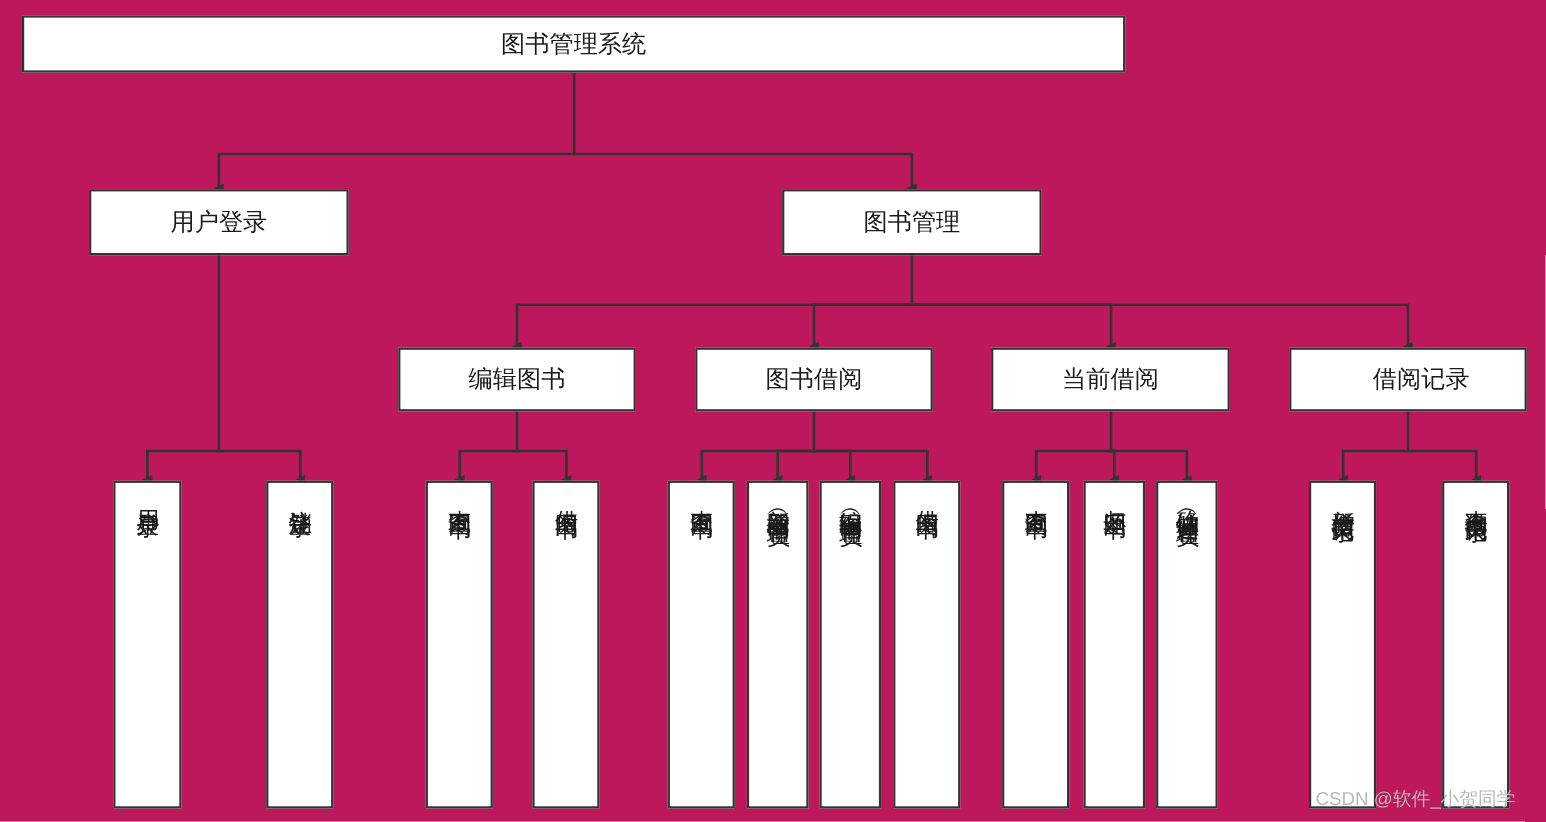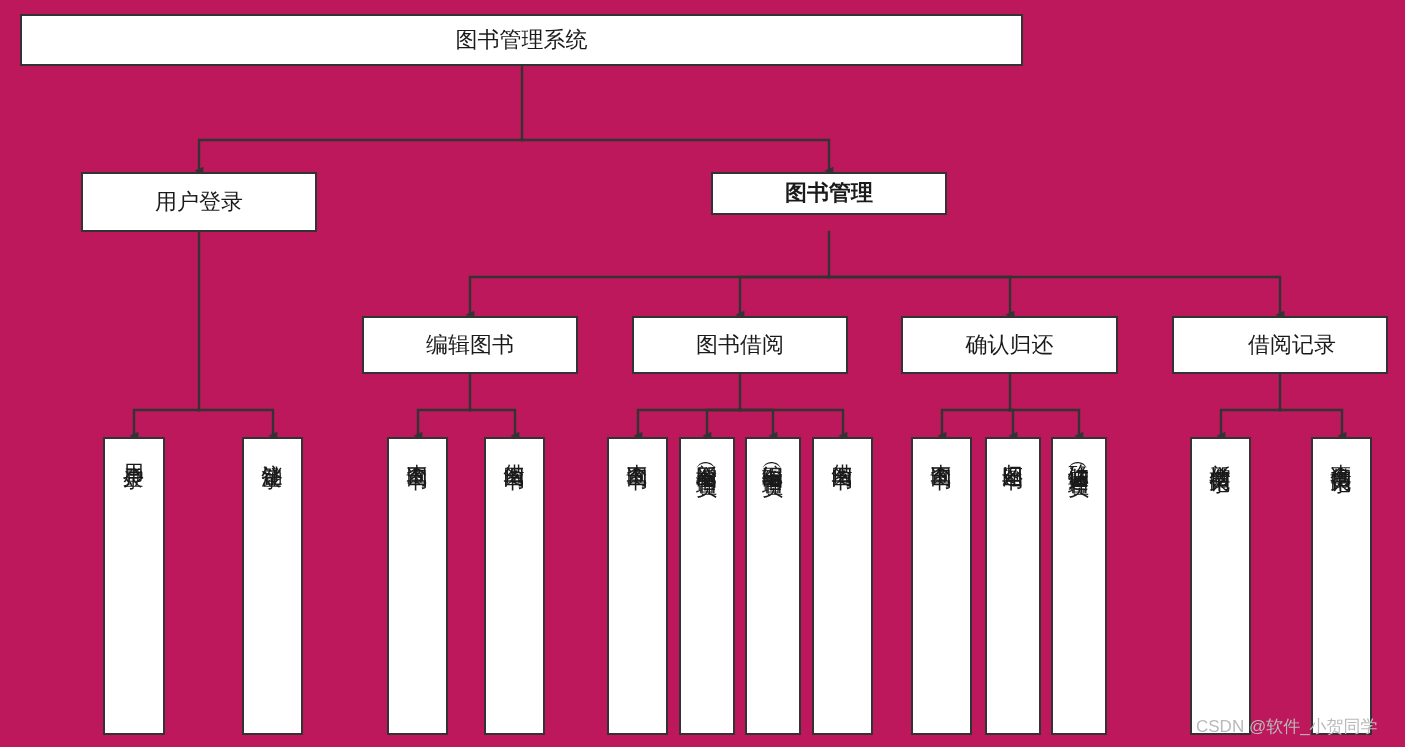--- a/index.html
+++ b/index.html
@@ -106,31 +106,31 @@
       </g>
   </svg>
 
   <div id="nodes">
       <div class="node h" style="left: 20px; top: 14px; width: 1003px; height: 52px;">
         <span class="label">图书管理系统</span>
       </div>
       <div class="node h" style="left: 81px; top: 172px; width: 236px; height: 60px;">
         <span class="label">用户登录</span>
       </div>
-      <div class="node h" style="left: 711px; top: 172px; width: 236px; height: 43px; font-weight: bold;">
+      <div class="node h" style="left: 711px; top: 172px; width: 236px; height: 60px;">
         <span class="label">图书管理</span>
       </div>
       <div class="node h" style="left: 362px; top: 316px; width: 216px; height: 58px;">
         <span class="label">编辑图书</span>
       </div>
       <div class="node h" style="left: 632px; top: 316px; width: 216px; height: 58px;">
         <span class="label">图书借阅</span>
       </div>
       <div class="node h" style="left: 901px; top: 316px; width: 217px; height: 58px;">
-        <span class="label">确认归还</span>
+        <span class="label">当前借阅</span>
       </div>
       <div class="node h" style="left: 1172px; top: 316px; width: 216px; height: 58px; padding-left: 24px;">
         <span class="label">借阅记录</span>
       </div>
       <div class="node v" style="left: 103px; top: 437px; width: 62px; height: 298px;">
         <span class="label">用户登录</span>
       </div>
       <div class="node v" style="left: 242px; top: 437px; width: 61px; height: 298px;">
         <span class="label">注销登录</span>
       </div>

